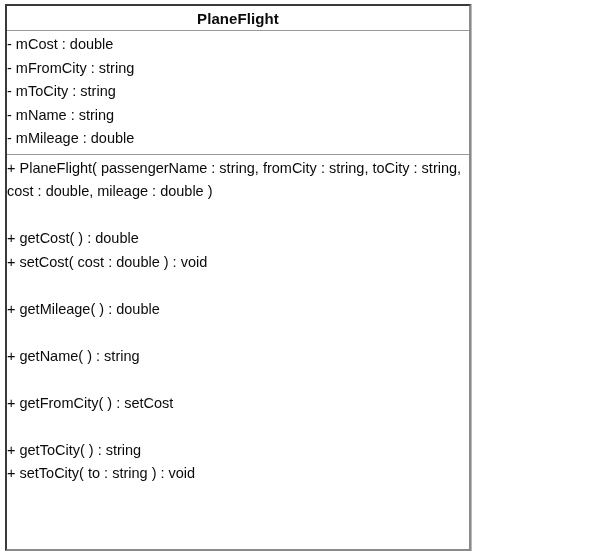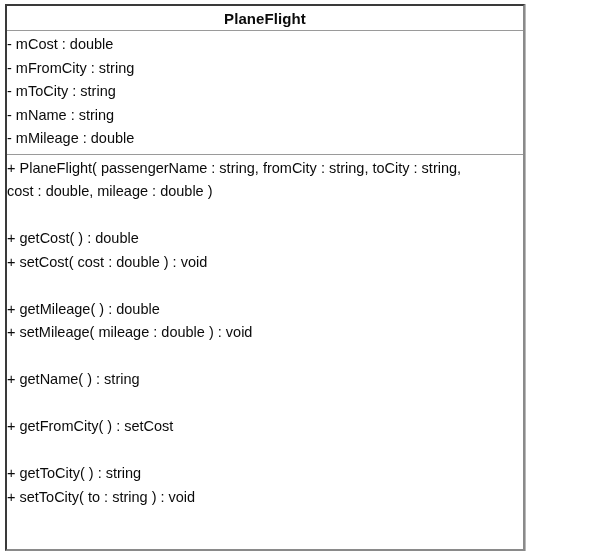--- a/index.html
+++ b/index.html
@@ -11,21 +11,21 @@
     width: 603px;
     height: 553px;
     font-family: "Liberation Sans", sans-serif;
     overflow: hidden;
   }
 
   .uml-class {
     position: absolute;
     left: 5px;
     top: 4px;
-    width: 520px;
+    width: 466px;
     height: 547px;
     box-sizing: border-box;
     background: #ffffff;
     border: 2px solid #3a3a3a;
     border-right-color: #8a8a8a;
     border-bottom-color: #8a8a8a;
     box-shadow: 1px 0 0 #b9b9b9;
     overflow: hidden;
   }
 
@@ -89,21 +89,20 @@
   </div>
 
   <div class="operations-compartment">
     <div class="member-line">+ PlaneFlight( passengerName : string, fromCity : string, toCity : string,</div>
     <div class="member-line continuation">cost : double, mileage : double )</div>
     <div class="spacer-line"></div>
     <div class="member-line">+ getCost( ) : double</div>
     <div class="member-line">+ setCost( cost : double ) : void</div>
     <div class="spacer-line"></div>
     <div class="member-line">+ getMileage( ) : double</div>
-    <div class="member-line">+ setMileage( mileage : double ) : void</div>
     <div class="spacer-line"></div>
     <div class="member-line">+ getName( ) : string</div>
     <div class="spacer-line"></div>
     <div class="member-line">+ getFromCity( ) : setCost</div>
     <div class="spacer-line"></div>
     <div class="member-line">+ getToCity( ) : string</div>
     <div class="member-line">+ setToCity( to : string ) : void</div>
   </div>
 
 </div>

